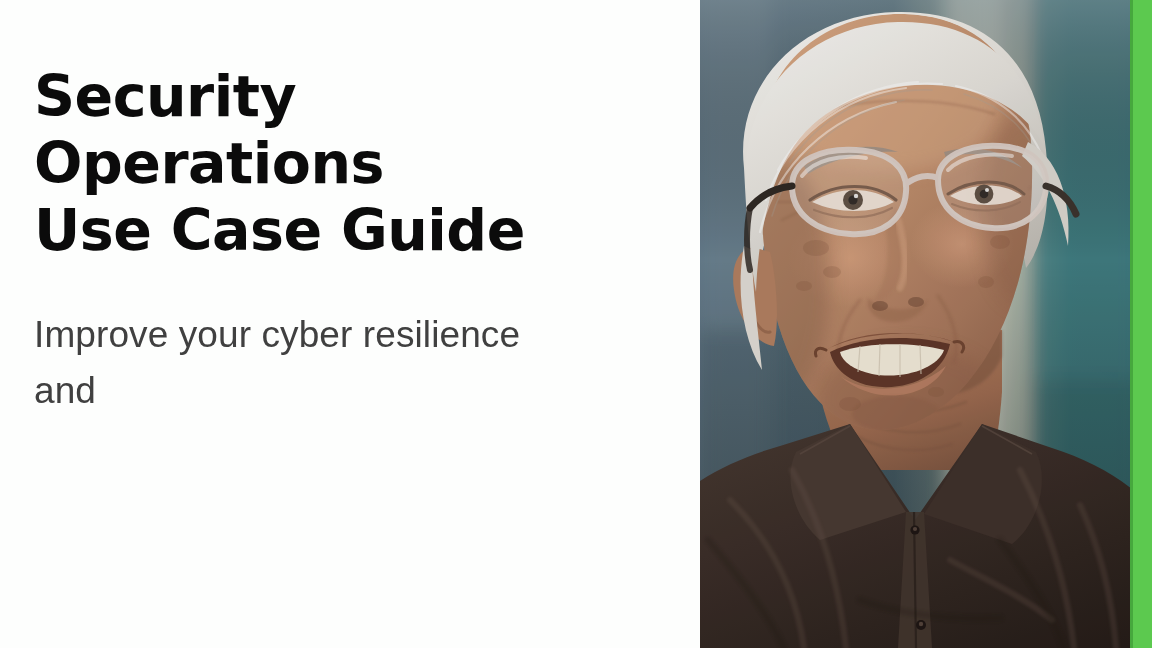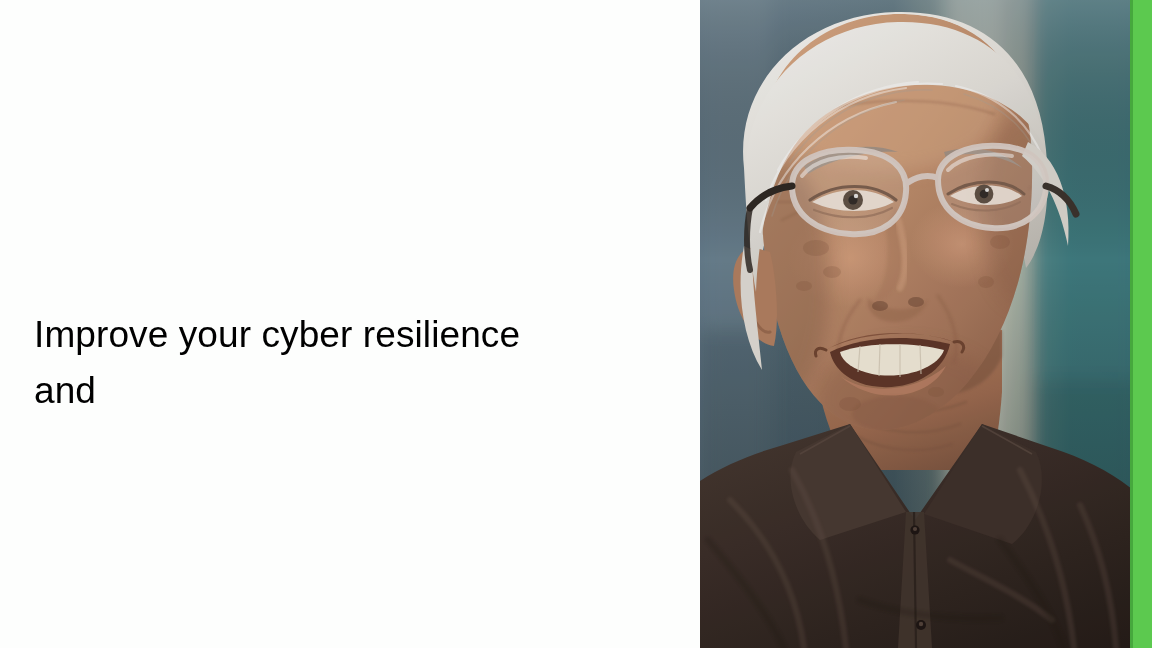--- a/index.html
+++ b/index.html
@@ -49,21 +49,21 @@
     top:312px;
     width:660px;
   }
 
   .subtitle-line {
     font-family:"Liberation Sans", sans-serif;
     font-weight:400;
     font-size:37px;
     line-height:46px;
     letter-spacing:0.1px;
-    color:#000000;
+    color:#404040;
     white-space:nowrap;
   }
   .subtitle-line.gap { margin-top:10px; }
   .subtitle-line.tight { margin-top:0px; }
 
   
   .photo {
     position:absolute;
     left:700px; top:0;
     width:430px; height:648px;
@@ -87,20 +87,25 @@
     background:#46a83d;
   }
 </style>
 </head>
 <body>
 
 <div class="slide">
 
   <div class="text-panel">
 
+    <div class="title-block">
+      <div class="title-line" style="color: rgb(11, 11, 11);">Security</div>
+      <div class="title-line" style="color: rgb(11, 11, 11);">Operations</div>
+      <div class="title-line" style="color: rgb(11, 11, 11);">Use Case Guide</div>
+    </div>
 
     <div class="subtitle-block">
       <div class="subtitle-line tight">Improve your cyber resilience</div>
       <div class="subtitle-line gap">and</div>
     </div>
 
   </div>
 
   <div class="photo">
     <svg viewBox="0 0 430 648" preserveAspectRatio="xMidYMid slice">

